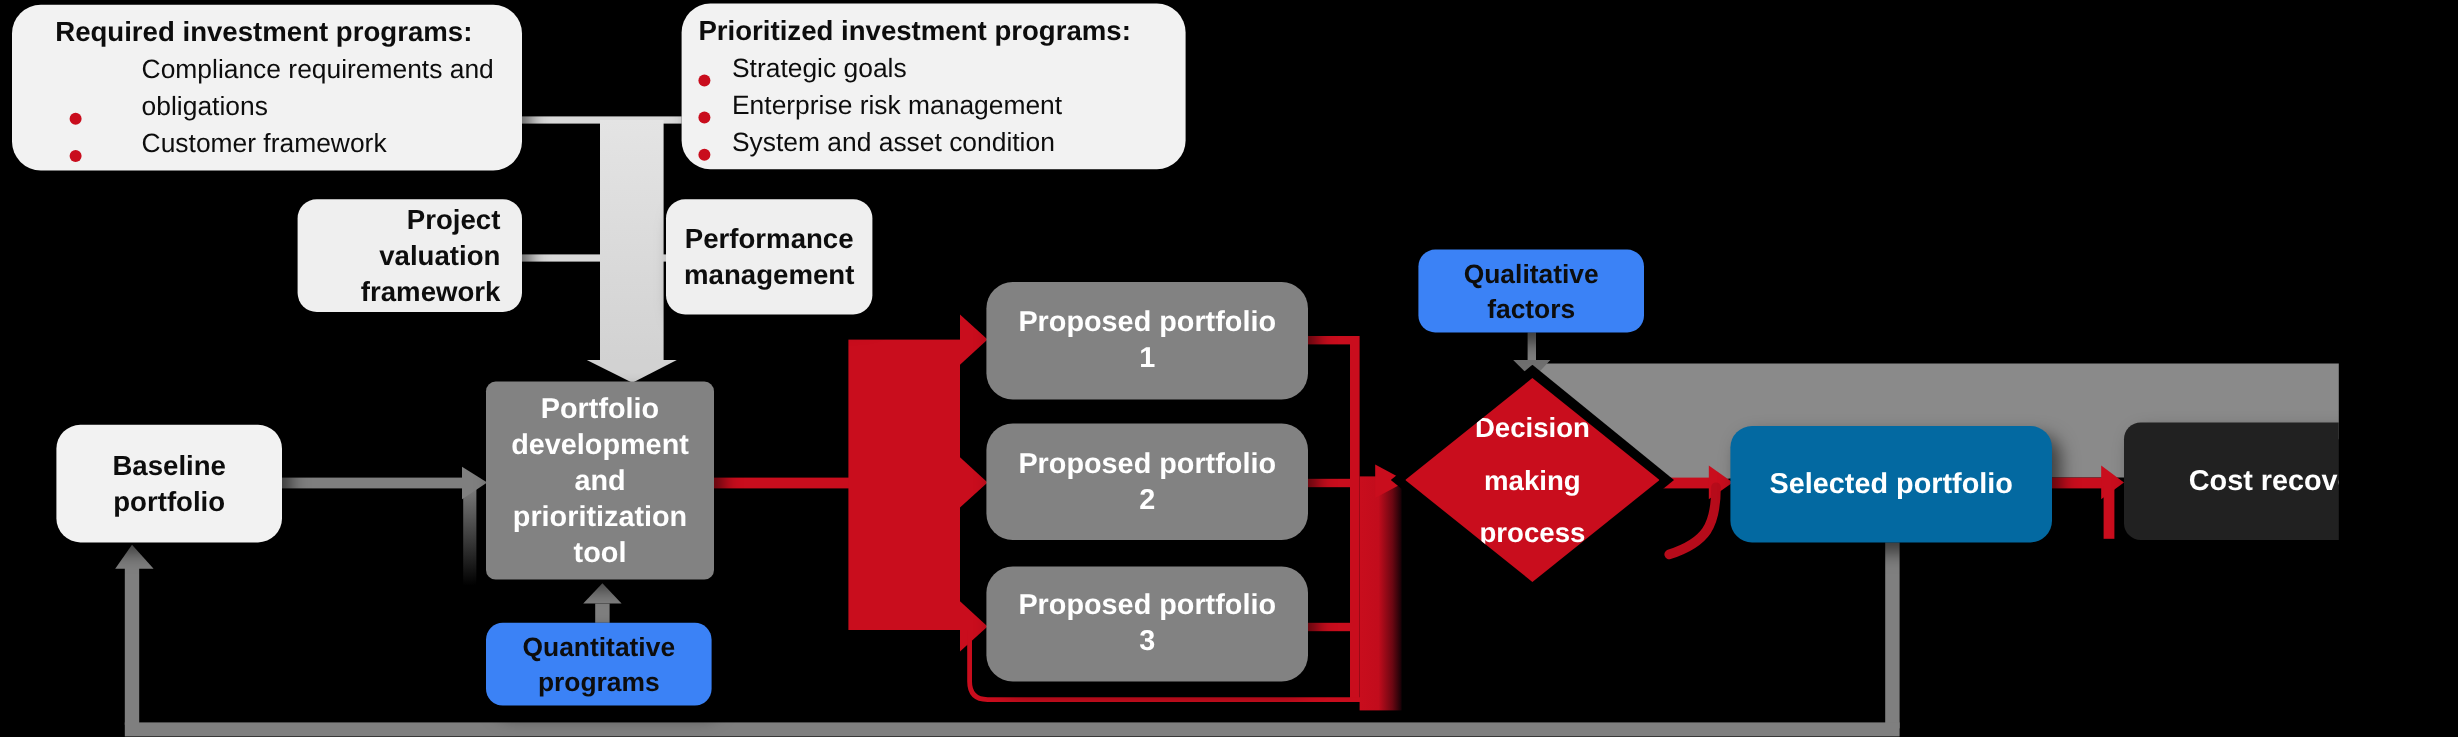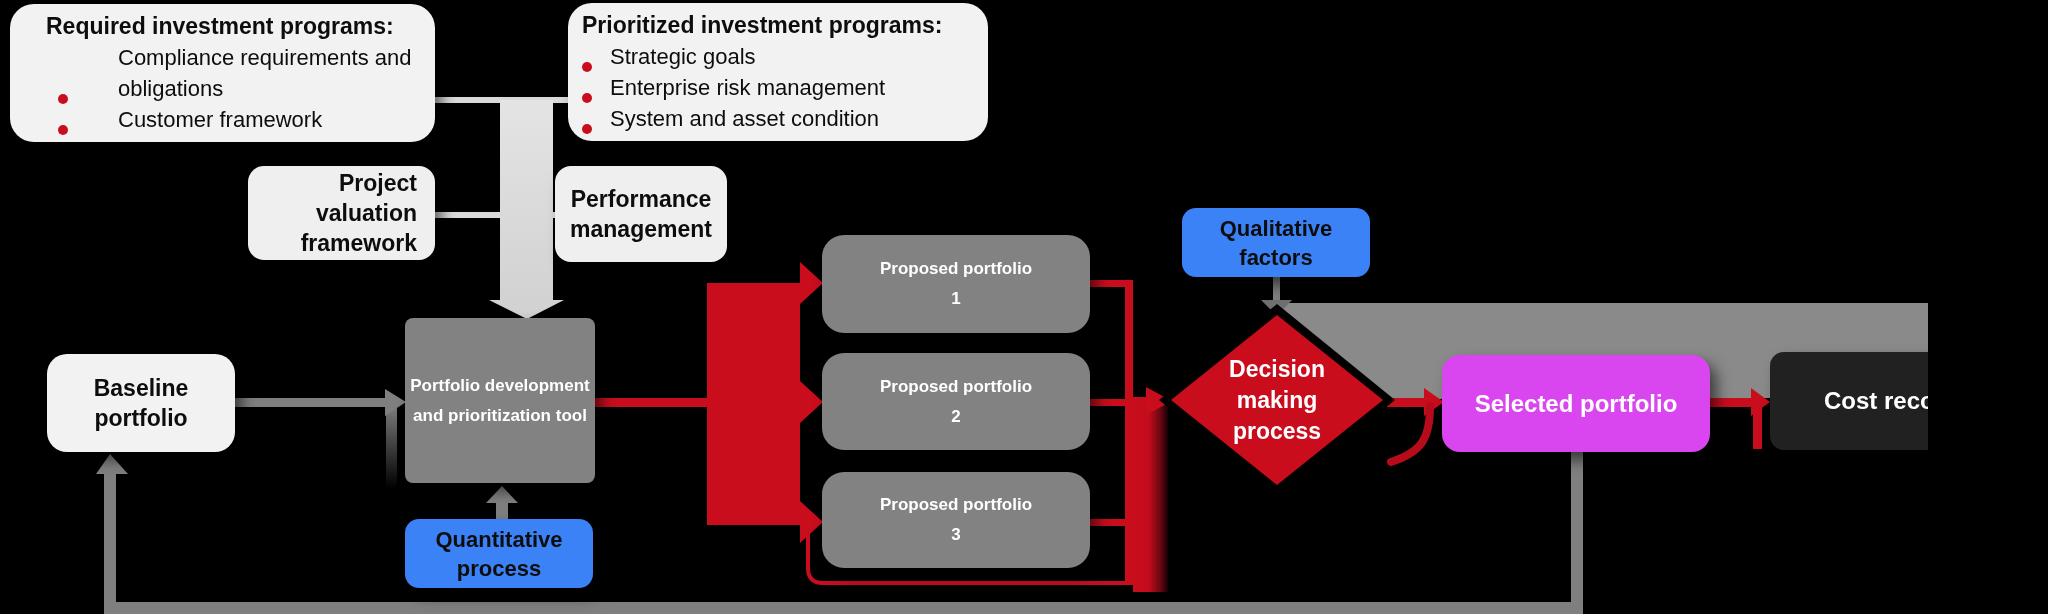--- a/index.html
+++ b/index.html
@@ -1,36 +1,36 @@
 <!DOCTYPE html>
 <html><head>
 <meta charset="utf-8">
 <style>
   html,body{margin:0;padding:0;background:#000;}
   #canvas{position:relative;width:1928px;height:614px;background:#000;overflow:hidden;
-          font-family:"Liberation Sans",sans-serif;}
+          font-family:"Liberation Sans",sans-serif;padding-left:21px;}
   #wires{position:absolute;left:0;top:0;width:2048px;height:614px;}
   .node{position:absolute;box-sizing:border-box;display:flex;align-items:center;justify-content:center;
         text-align:center;box-shadow:7px 8px 14px rgba(0,0,0,.55);}
   .whitebox{background:#f2f2f2;color:#0d0d0d;border-radius:24px;}
   .lightbox{background:#efefef;color:#0d0d0d;border-radius:16px;font-weight:bold;font-size:23px;line-height:30px;}
   .factorbox{background:#3b82f6;color:#0d0d0d;border-radius:14px;font-weight:bold;font-size:22px;line-height:29px;}
-  .graybox{background:#828282;color:#fff;border-radius:22px;font-weight:bold;font-size:17px;line-height:30px;}
+  .graybox{background:#828282;color:#fff;border-radius:22px;font-weight:bold;font-size:24px;line-height:30px;}
   .listbox{align-items:flex-start;justify-content:flex-start;flex-direction:column;text-align:left;
            font-size:22px;line-height:31px;padding-top:7px;}
   .listbox .ttl{font-weight:bold;font-size:23px;}
   .brow{display:flex;align-items:flex-end;}
   .dot{width:10px;height:10px;border-radius:50%;background:#c90d1d;flex:0 0 10px;margin-top:11px;}
   .ml{white-space:pre-line;}
   .diamond-halo{position:absolute;left:1159px;top:304px;width:236px;height:192px;background:#000;
         clip-path:polygon(50% 0,100% 50%,50% 100%,0 50%);box-shadow:none;}
   .diamond{position:absolute;left:1171px;top:315px;width:212px;height:170px;background:#c90d1d;
         clip-path:polygon(50% 0,100% 50%,50% 100%,0 50%);display:flex;align-items:center;justify-content:center;
-        color:#fff;font-weight:bold;font-size:23px;line-height:31px;text-align:center;}
-  .greenbox{background:#d946ef;color:#fff;border-radius:18px;font-weight:bold;font-size:24px;}
+        color:#fff;font-weight:bold;font-size:23px;line-height:44px;text-align:center;}
+  .greenbox{background:#0369a1;color:#fff;border-radius:18px;font-weight:bold;font-size:24px;}
   .blackbox{background:#212121;color:#fff;border-radius:14px;font-weight:bold;font-size:24px;}
 </style>
 </head>
 <body>
 
 <div id="canvas">
 
   <svg id="wires" viewBox="0 0 2048 614">
     <defs>
       <linearGradient id="fadeGray" x1="0" y1="0" x2="0" y2="1">
@@ -130,21 +130,21 @@
 
   <div class="node whitebox" style="left:47px;top:354px;width:188px;height:98px;font-weight:bold;font-size:23px;line-height:30px;padding:0 28px;border-radius:20px;">
     <span>Baseline portfolio</span>
   </div>
 
   <div class="node graybox" style="left:405px;top:318px;width:190px;height:165px;border-radius:8px;padding:0 4px;">
     <span>Portfolio development and prioritization tool</span>
   </div>
 
   <div class="node factorbox" style="left:405px;top:519px;width:188px;height:69px;padding:0 14px;">
-    <span>Quantitative process</span>
+    <span>Quantitative programs</span>
   </div>
   <div class="node factorbox" style="left:1182px;top:208px;width:188px;height:69px;padding:0 14px;">
     <span>Qualitative factors</span>
   </div>
 
   <div class="node graybox" style="left:822px;top:235px;width:268px;height:98px;">
     <span class="ml">Proposed portfolio
 1</span>
   </div>
   <div class="node graybox" style="left:822px;top:353px;width:268px;height:97px;">

